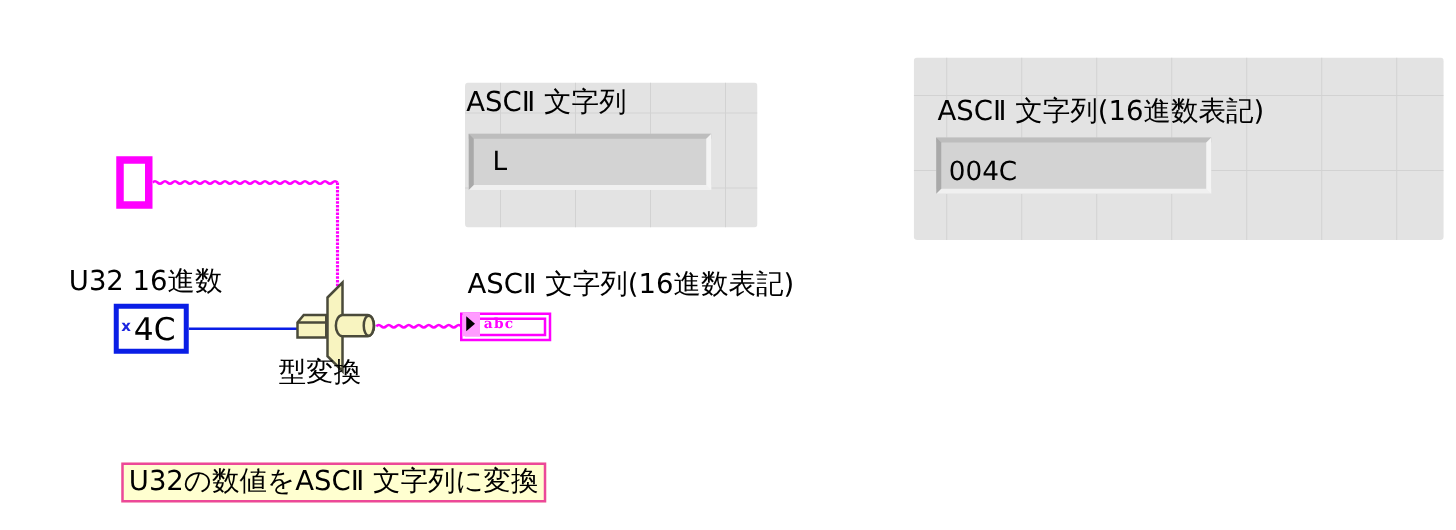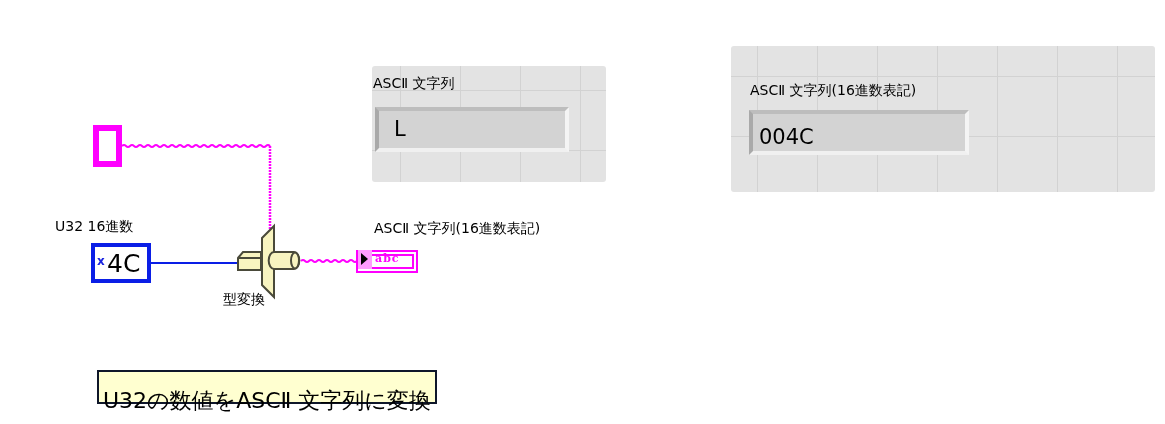--- a/index.html
+++ b/index.html
@@ -1,19 +1,19 @@
 <!DOCTYPE html>
 <html><head>
 <meta charset="utf-8">
 <style>
   html, body { margin:0; padding:0; }
   body { width:1165px; height:424px; position:relative; background:#ffffff; overflow:hidden;
          font-family:"DejaVu Sans", sans-serif; color:#000; }
   .abs { position:absolute; }
-  .label { font-size:14px; line-height:24px; white-space:nowrap; letter-spacing:0px; }
+  .label { font-size:22px; line-height:24px; white-space:nowrap; letter-spacing:0px; }
 
   .panel { position:absolute; background-color:#e3e3e3; border-radius:3px;
     background-image:
       linear-gradient(to right, #d2d2d2 1px, transparent 1px),
       linear-gradient(to bottom, #d2d2d2 1px, transparent 1px);
     background-size:60px 60px; }
   #panel1 { left:372px; top:66px; width:234px; height:116px; background-position:28px 24px; }
   #panel2 { left:731px; top:46px; width:424px; height:146px; background-position:26px 30px; }
 
   .indicator { position:absolute; background:#d3d3d3;
@@ -25,31 +25,31 @@
   .ind-val { position:absolute; font-size:21px; line-height:24px; }
 
   #u32ctrl { left:91px; top:243px; width:60px; height:40px; box-sizing:border-box;
     border:4px solid #0a1ee6; background:#fff; }
   #u32ctrl .x { position:absolute; left:2px; top:7px; font-size:12px; color:#1a24e0; font-weight:bold; }
   #u32ctrl .v { position:absolute; left:12px; top:5px; font-size:25px; line-height:24px; }
 
   #strconst { left:93px; top:125px; width:29px; height:42px; box-sizing:border-box;
     border:6px solid #ff00ff; background:#fff; }
 
-  #strind { left:356px; top:250px; width:62px; height:23px; box-sizing:border-box;
+  #strind { left:368px; top:250px; width:73px; height:23px; box-sizing:border-box;
     border:2px solid #ff00ff; background:#fff; }
   #strind .inner { position:absolute; left:2px; top:2px; right:2px; bottom:2px; border:2px solid #ff00ff; }
   #strind .arrowbox { position:absolute; left:0px; top:-2px; width:14px; height:19px; background:#ff9cff; }
   #strind .tri { position:absolute; left:3px; top:3px; width:0; height:0;
     border-top:6px solid transparent; border-bottom:6px solid transparent; border-left:7px solid #000; }
   #strind .abc { position:absolute; left:17px; top:0px; font-size:11px; font-weight:bold; color:#ff00ff;
     font-family:"DejaVu Serif", serif; line-height:14px; letter-spacing:1px; }
 
-  #comment { left:97px; top:370px; height:32px; box-sizing:border-box; border:2px solid #0f172a;
-    background:#ffffd0; padding:15px 4px; font-size:22px; line-height:28px; white-space:nowrap; }
+  #comment { left:97px; top:370px; height:32px; box-sizing:border-box; border:2px solid #ec4899;
+    background:#ffffd0; padding:0 4px; font-size:22px; line-height:28px; white-space:nowrap; }
 </style>
 </head>
 <body>
 
 <div class="panel" id="panel1"></div>
 <div class="abs label" style="left:373px;top:71px;">ASCⅡ 文字列</div>
 <div class="indicator" id="ind1">
   <span class="ind-val" style="left:15px;top:6px;">L</span>
 </div>
 

